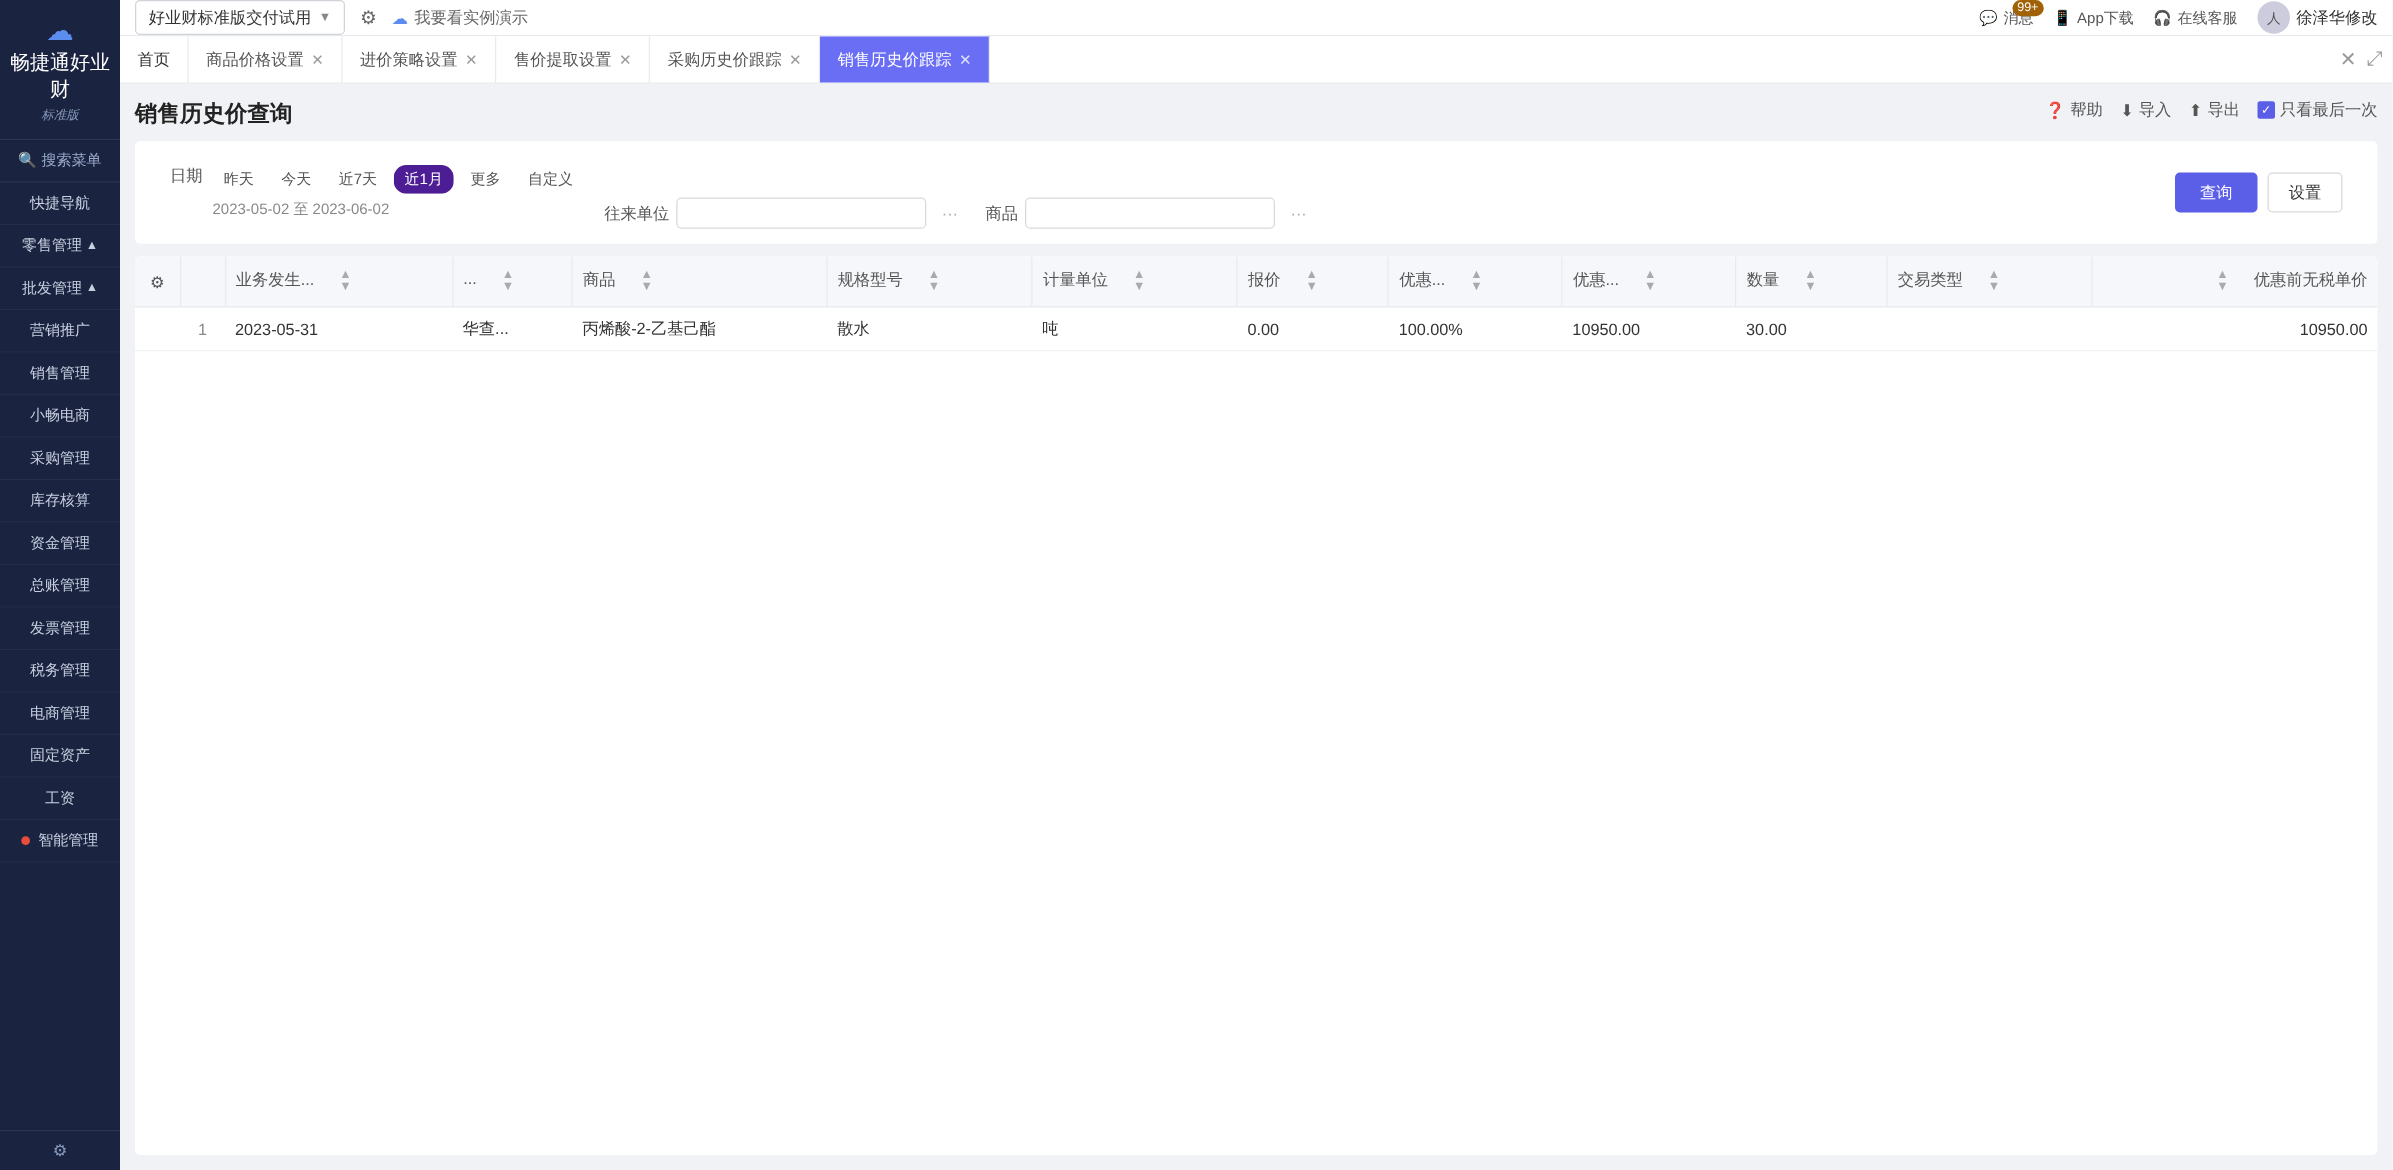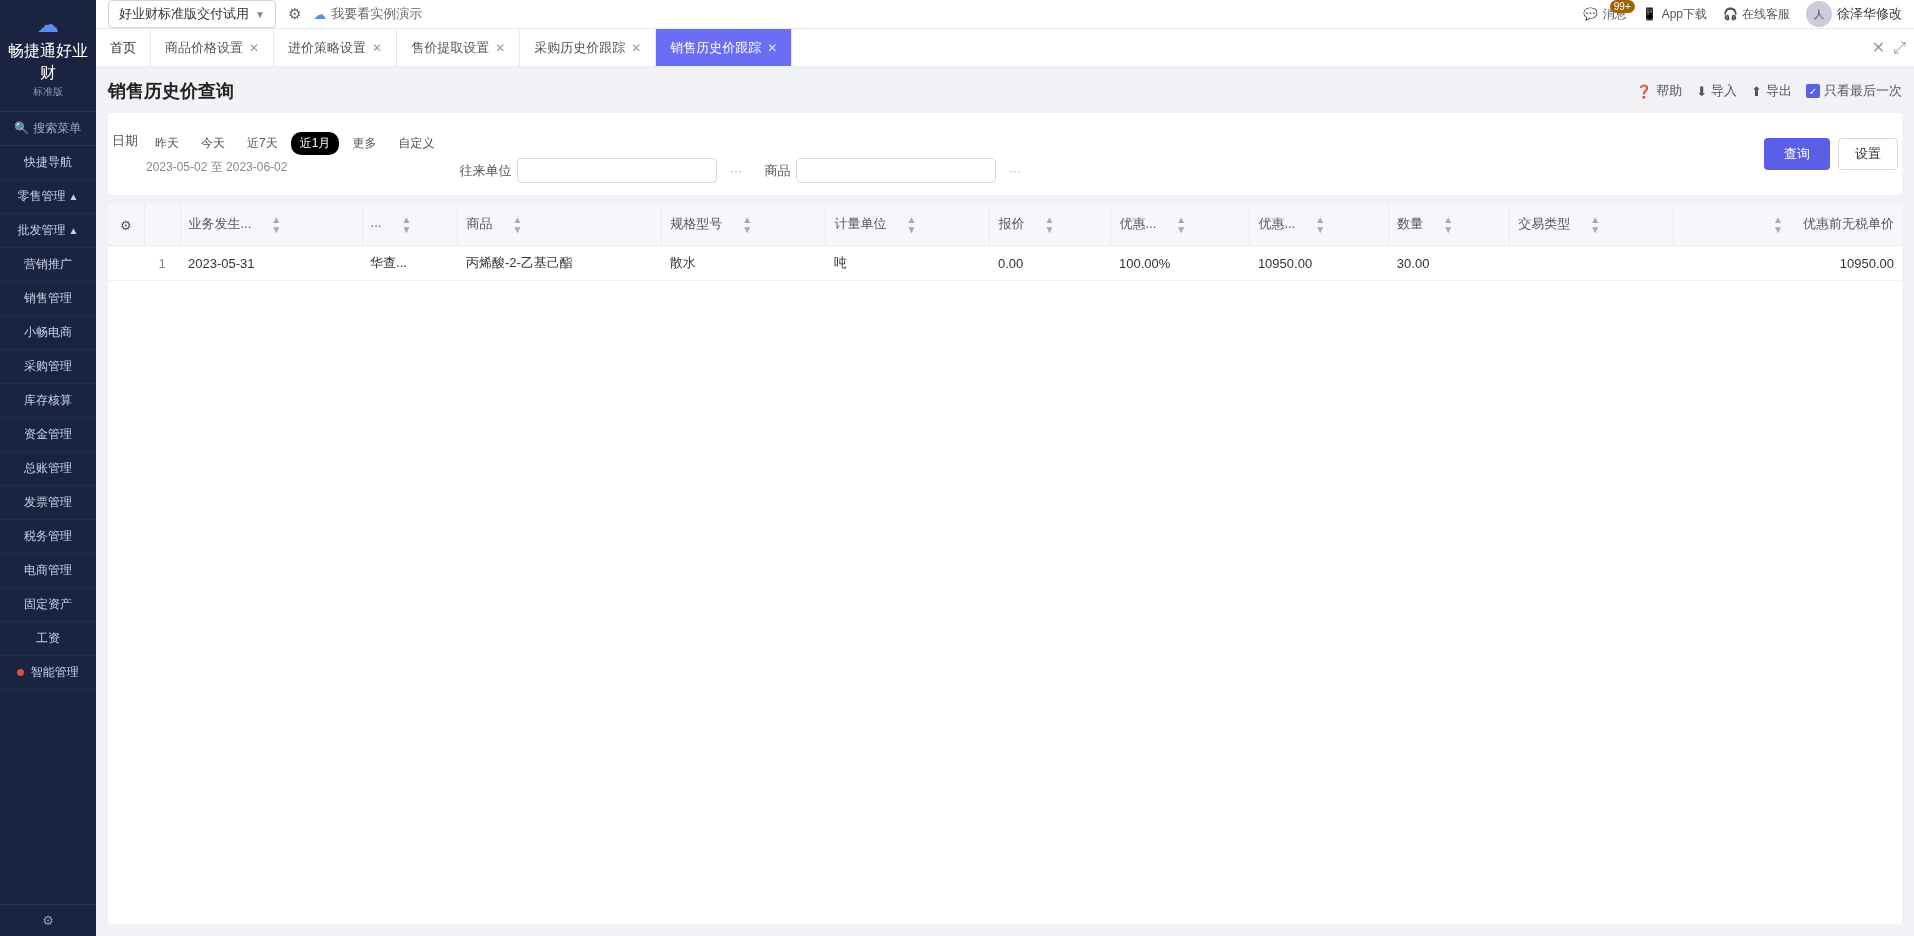--- a/index.html
+++ b/index.html
@@ -22,20 +22,21 @@
       border-bottom: 1px solid #2a3550;
     }
     .sidebar-logo-text {
       font-size: 16px;
       color: #fff;
       line-height: 1.4;
     }
     .sidebar-logo-sub {
       font-size: 10px;
       color: #8899bb;
+      font-style: italic;
     }
     .sidebar-search {
       padding: 8px 10px;
       background: #1a2340;
       color: #99aacc;
       text-align: center;
       cursor: pointer;
       border-bottom: 1px solid #2a3550;
       font-size: 12px;
     }
@@ -212,21 +213,21 @@
       background: #f0f2f5;
       padding: 12px;
       overflow-y: auto;
       display: flex;
       flex-direction: column;
     }
 
     
     .page-header {
       display: flex;
-      align-items: center;
+      align-items: flex-start;
       justify-content: space-between;
       margin-bottom: 10px;
     }
     .page-title {
       font-size: 18px;
       font-weight: bold;
       color: #222;
     }
     .page-actions {
       display: flex;
@@ -250,21 +251,21 @@
       align-items: center;
       justify-content: center;
       color: #fff;
       font-size: 10px;
     }
 
     
     .filter-card {
       background: #fff;
       border-radius: 4px;
-      padding: 12px 4px;
+      padding: 12px 28px;
       margin-bottom: 10px;
       display: flex;
       flex-direction: column;
       gap: 8px;
     }
     .filter-row {
       display: flex;
       align-items: center;
       gap: 16px;
       flex-wrap: wrap;
@@ -281,21 +282,21 @@
     }
     .date-btn {
       padding: 2px 8px;
       font-size: 12px;
       border: 1px solid transparent;
       border-radius: 3px;
       cursor: pointer;
       color: #555;
     }
     .date-btn.active {
-      background: #000000;
+      background: #4c1d95;
       color: #fff;
       border-radius: 10px;
     }
     .filter-date-range {
       font-size: 12px;
       color: #888;
       margin-top: 2px;
     }
     .filter-input-wrap {
       display: flex;

